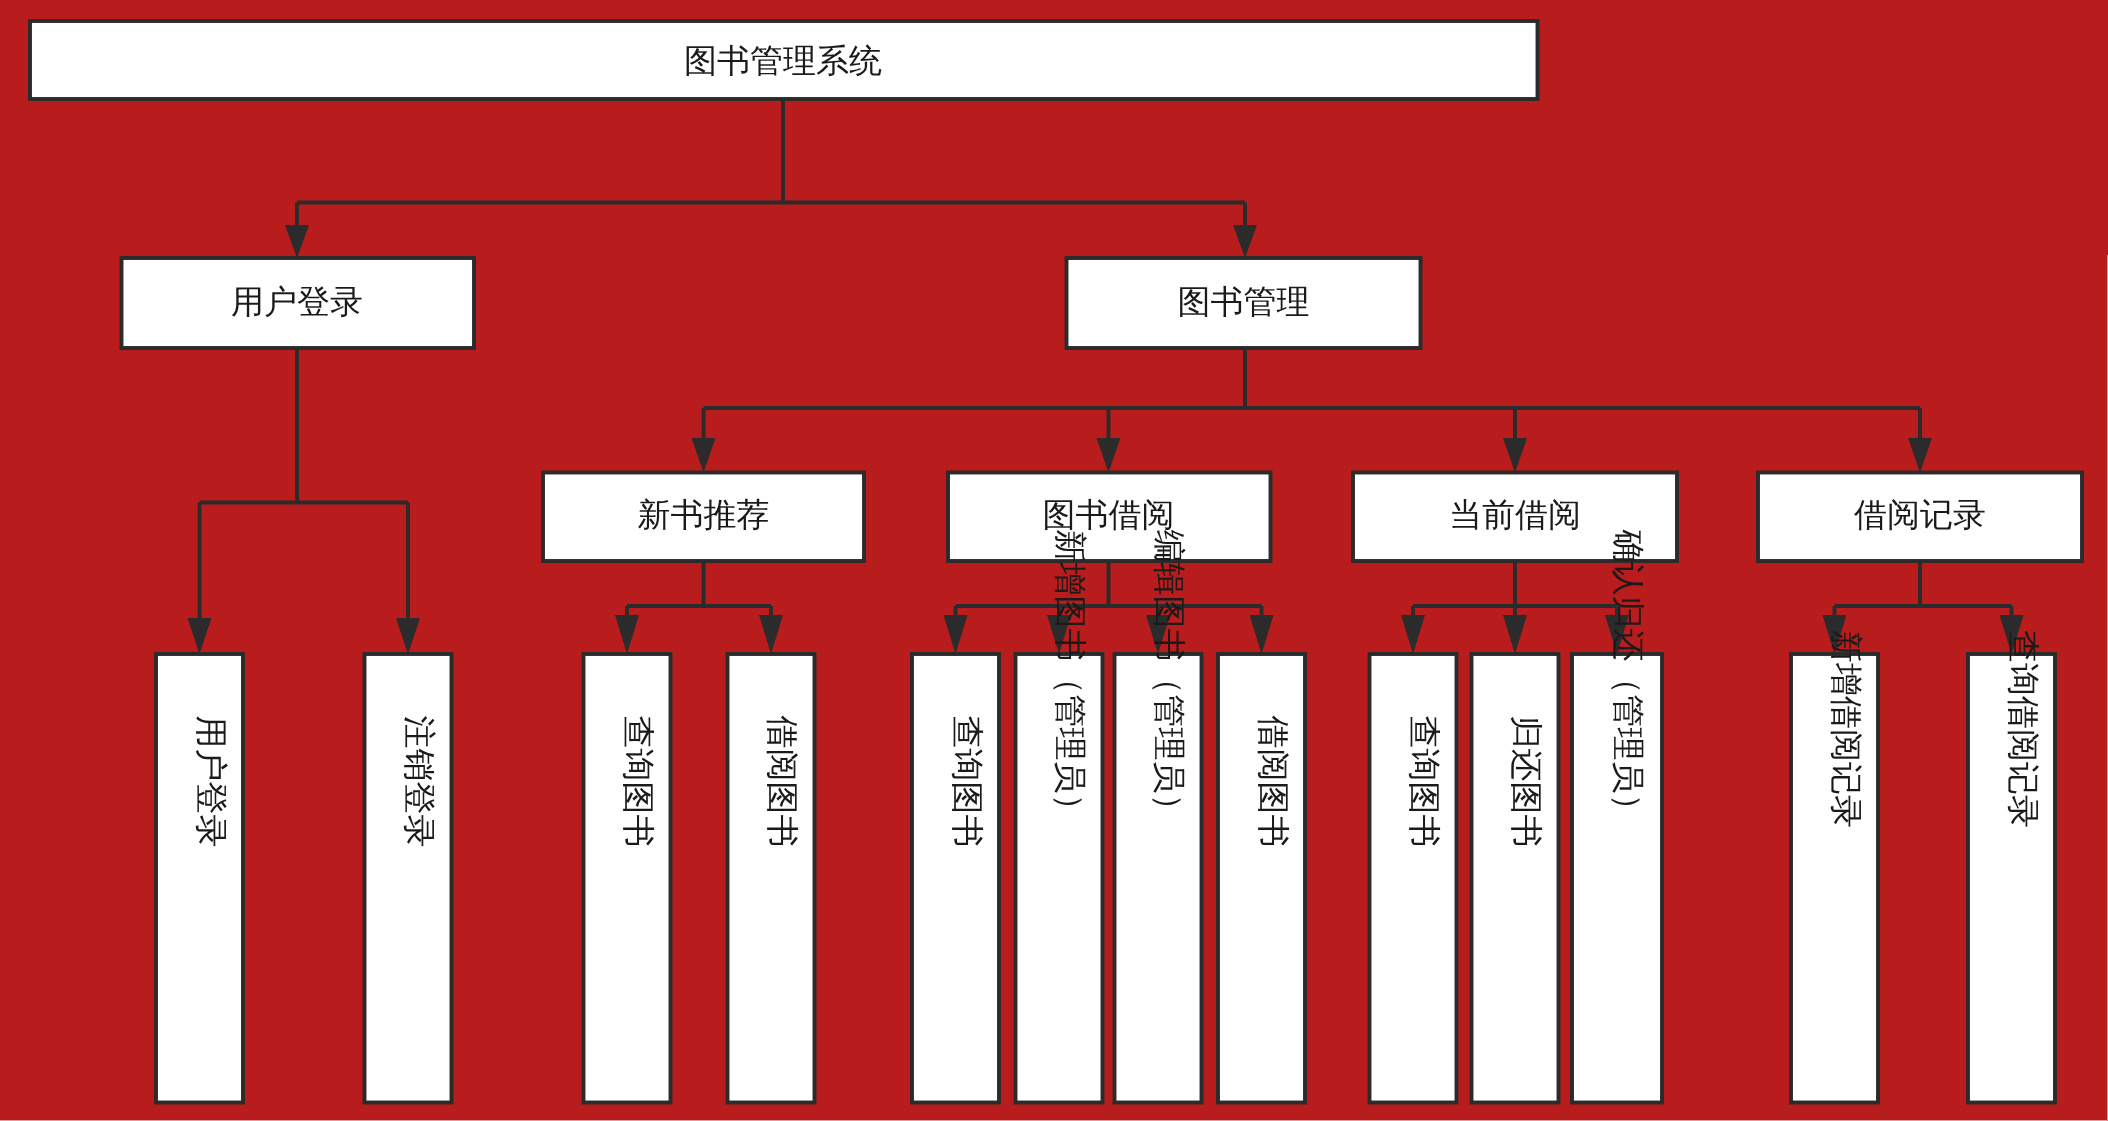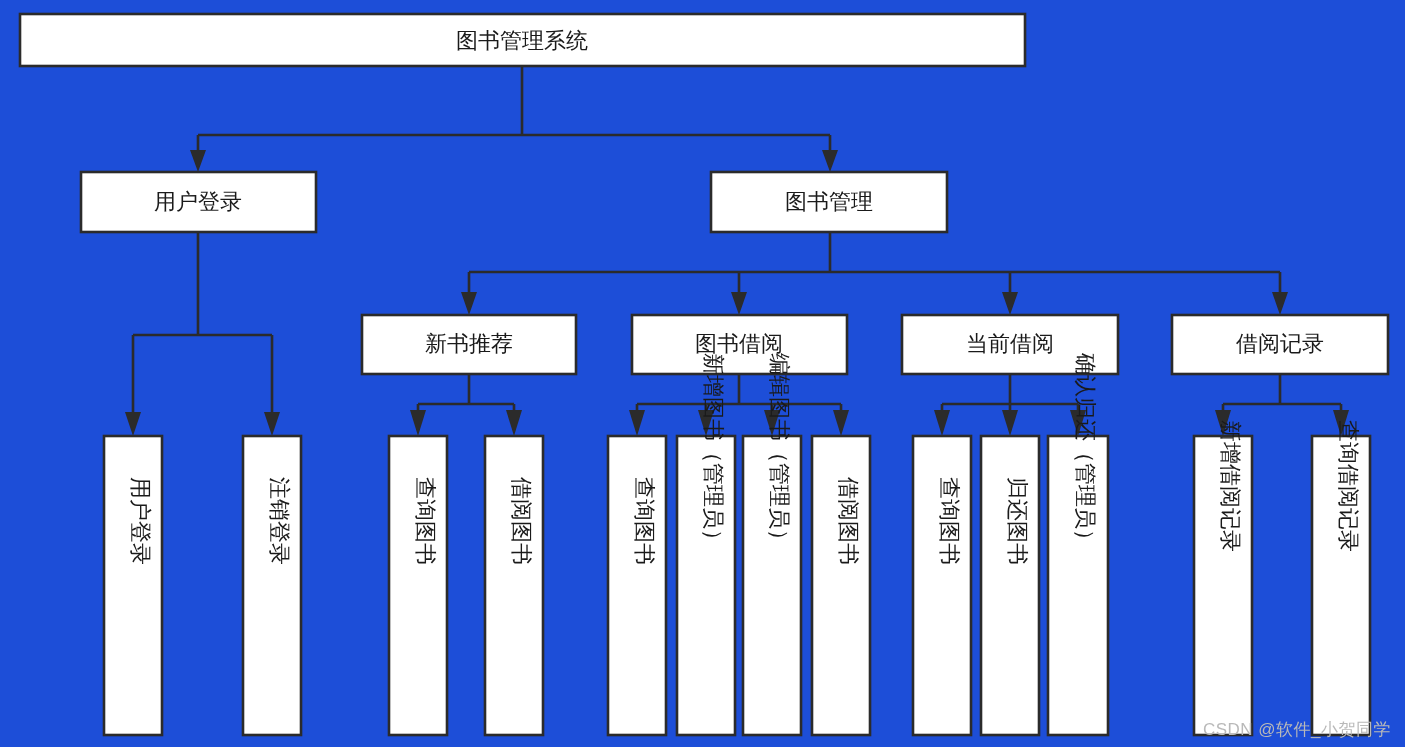--- a/index.html
+++ b/index.html
@@ -11,21 +11,21 @@
   body {
     width: 1405px;
     height: 747px;
     overflow: hidden;
     font-family: "Liberation Sans", "DejaVu Sans", sans-serif;
   }
   #diagram-root {
     position: relative;
     width: 1405px;
     height: 747px;
-    background: #1d4ed8;
+    background: #b91c1c;
   }
   svg.diagram-svg {
     position: absolute;
     left: 0;
     top: 0;
     width: 1405px;
     height: 747px;
     display: block;
   }
   .node-box {
@@ -232,15 +232,14 @@
       <text class="node-label-v" x="1223" y="486" transform="rotate(90 1223 486)">新增借阅记录</text>
     </g>
 
     <g>
       <rect class="node-box" x="1312" y="436" width="58" height="299"></rect>
       <text class="node-label-v" x="1341" y="486" transform="rotate(90 1341 486)">查询借阅记录</text>
     </g>
 
   </svg>
 
-  <div class="watermark-text">CSDN @软件_小贺同学</div>
 
 </div>
 
 </body></html>

